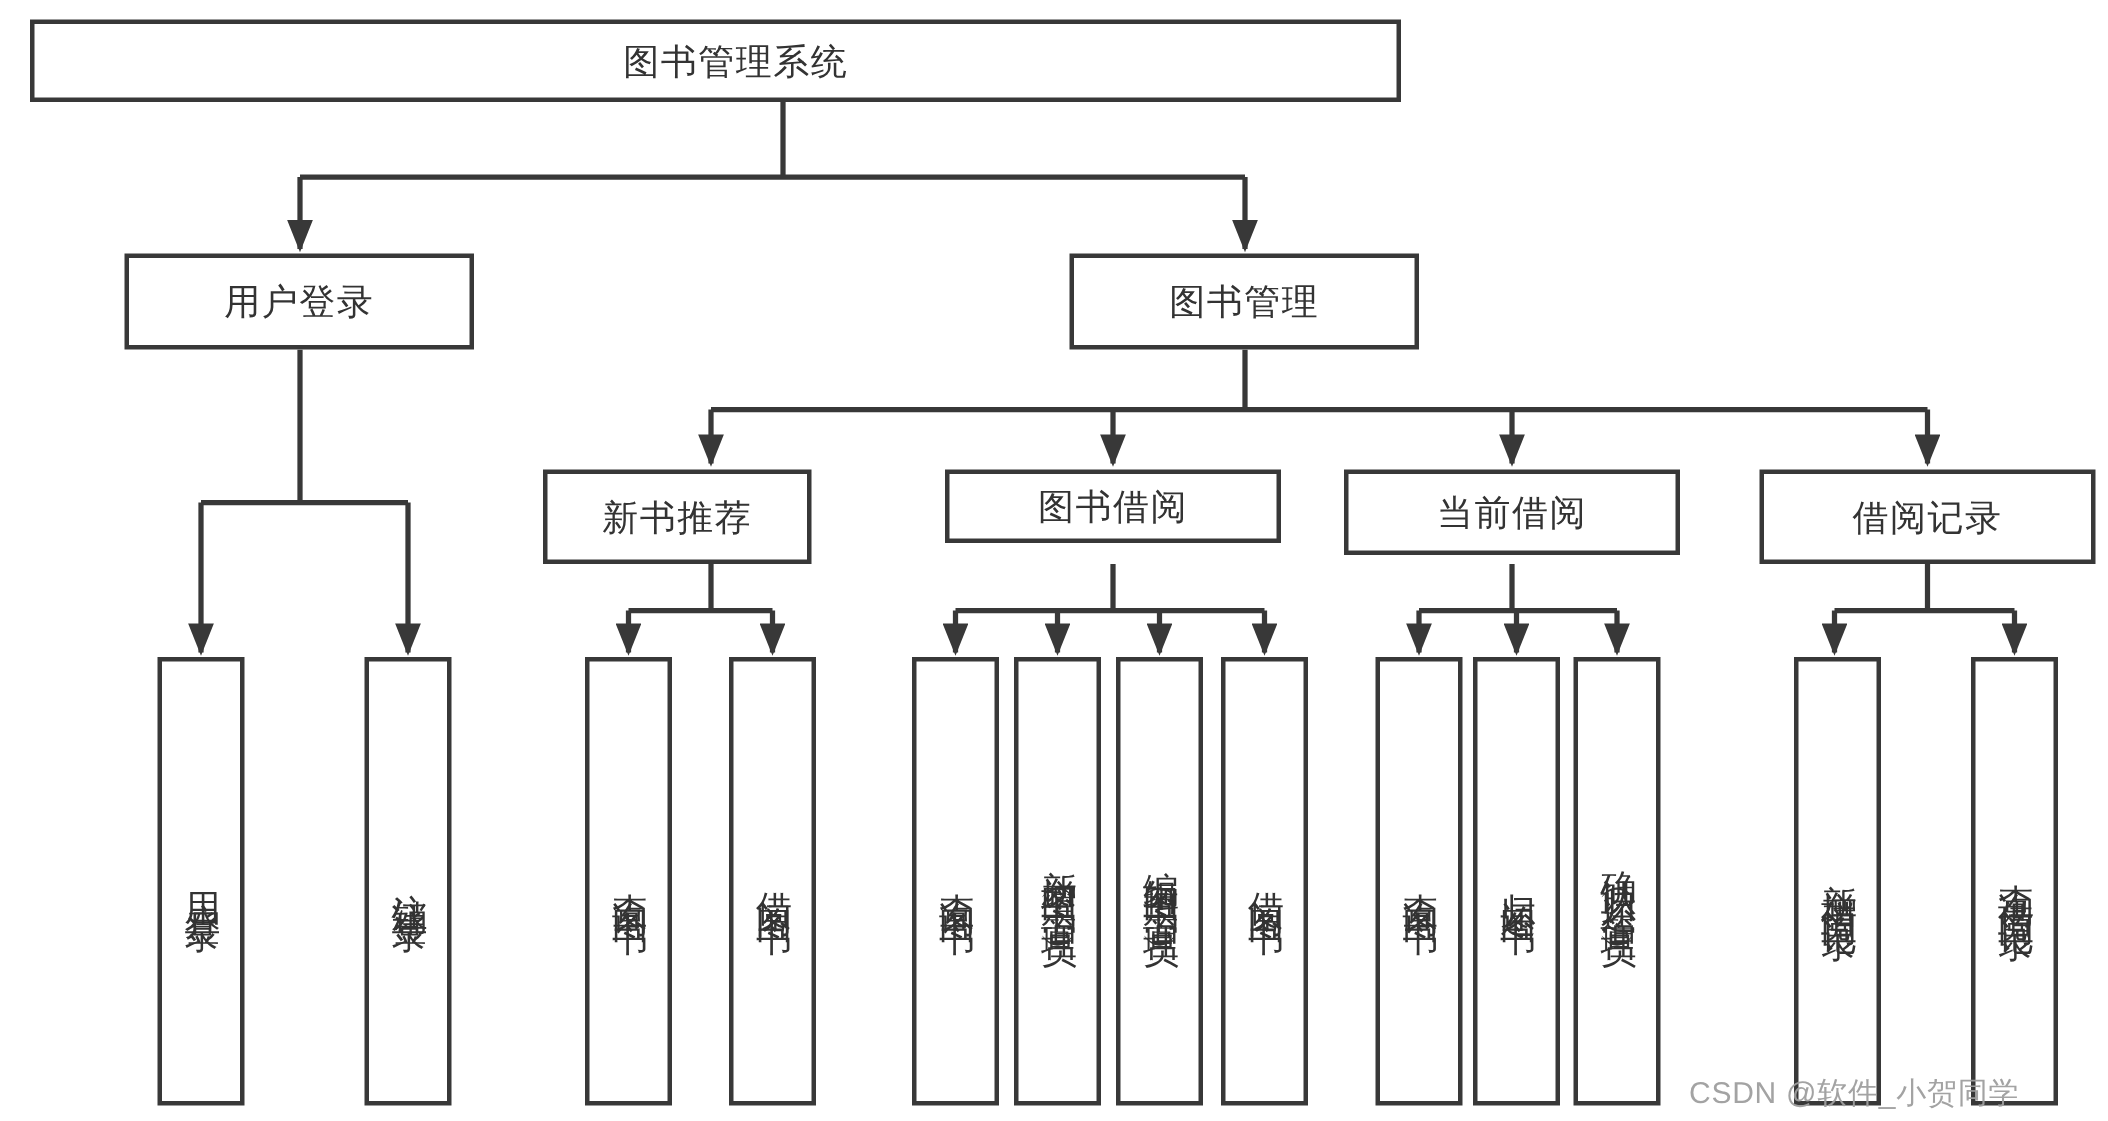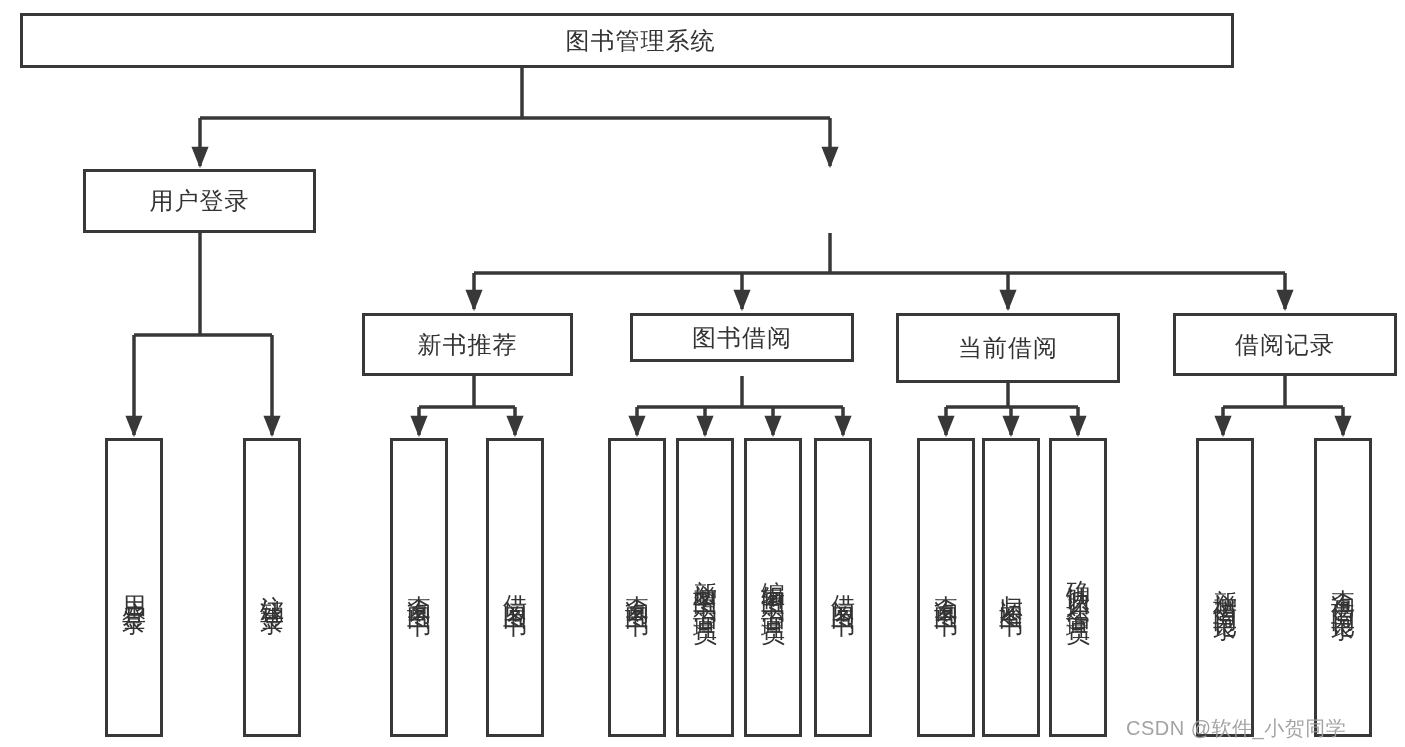--- a/index.html
+++ b/index.html
@@ -102,35 +102,38 @@
       <line x1="773" y1="407" x2="773" y2="435" marker-end="url(#arrow)"></line>
       <line x1="843" y1="407" x2="843" y2="435" marker-end="url(#arrow)"></line>
       <line x1="946" y1="407" x2="946" y2="435" marker-end="url(#arrow)"></line>
       <line x1="1011" y1="407" x2="1011" y2="435" marker-end="url(#arrow)"></line>
       <line x1="1078" y1="407" x2="1078" y2="435" marker-end="url(#arrow)"></line>
       <line x1="1223" y1="407" x2="1223" y2="435" marker-end="url(#arrow)"></line>
       <line x1="1343" y1="407" x2="1343" y2="435" marker-end="url(#arrow)"></line>
     </g>
   </svg>
 
-  <div class="node" style="left:20px; top:13px; width:1214px; height:55px;padding-left:27px;">
+  <div class="node" style="left:20px; top:13px; width:914px; height:55px;padding-left:27px;">
     <span>图书管理系统</span>
   </div>
 
   <div class="node" style="left:83px; top:169px; width:233px; height:64px;">
     <span>用户登录</span>
   </div>
+  <div class="node" style="left:713px; top:169px; width:233px; height:64px;">
+    <span>图书管理</span>
+  </div>
 
-  <div class="node" style="left:362px; top:313px; width:211px; height:63px;text-align:right;">
+  <div class="node" style="left:362px; top:313px; width:179px; height:63px;text-align:right;">
     <span>新书推荐</span>
   </div>
   <div class="node" style="left:630px; top:313px; width:224px; height:49px;">
     <span>图书借阅</span>
   </div>
-  <div class="node" style="left:896px; top:313px; width:224px; height:70px;">
+  <div class="node" style="left:896px; top:313px; width:224px; height:57px;">
     <span>当前借阅</span>
   </div>
   <div class="node" style="left:1173px; top:313px; width:224px; height:63px;">
     <span>借阅记录</span>
   </div>
 
   <div class="node vnode" style="left:105px; top:438px; width:58px; height:299px;">
     <span>用户登录</span>
   </div>
   <div class="node vnode" style="left:243px; top:438px; width:58px; height:299px;">

